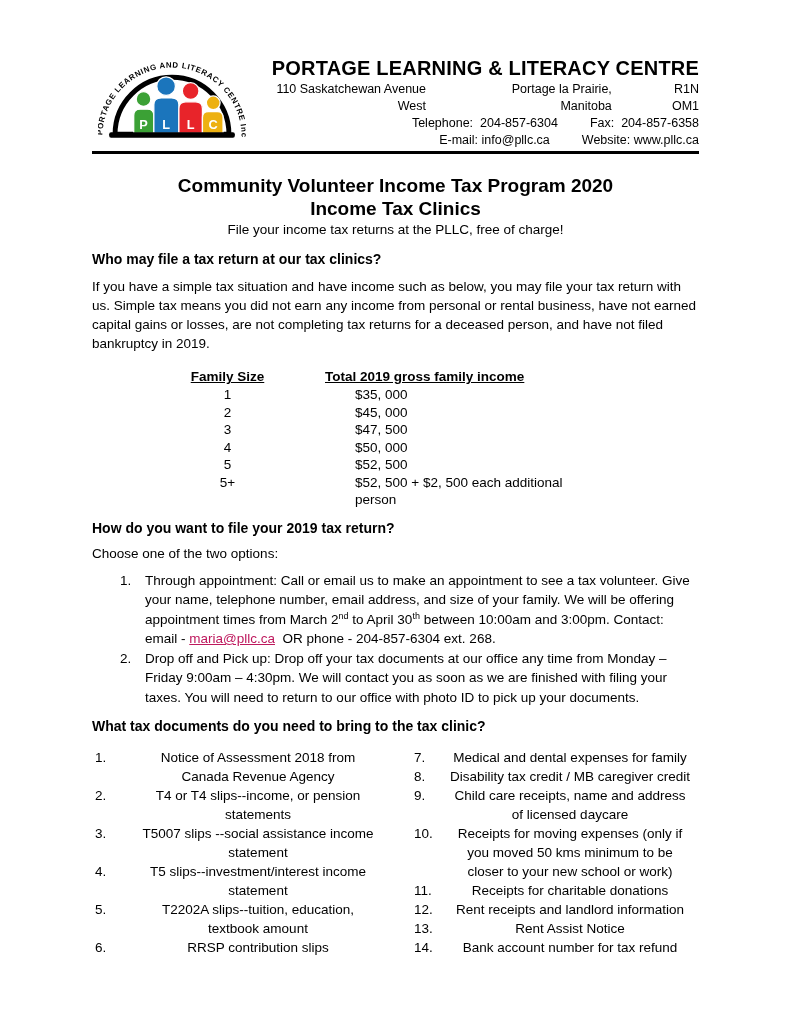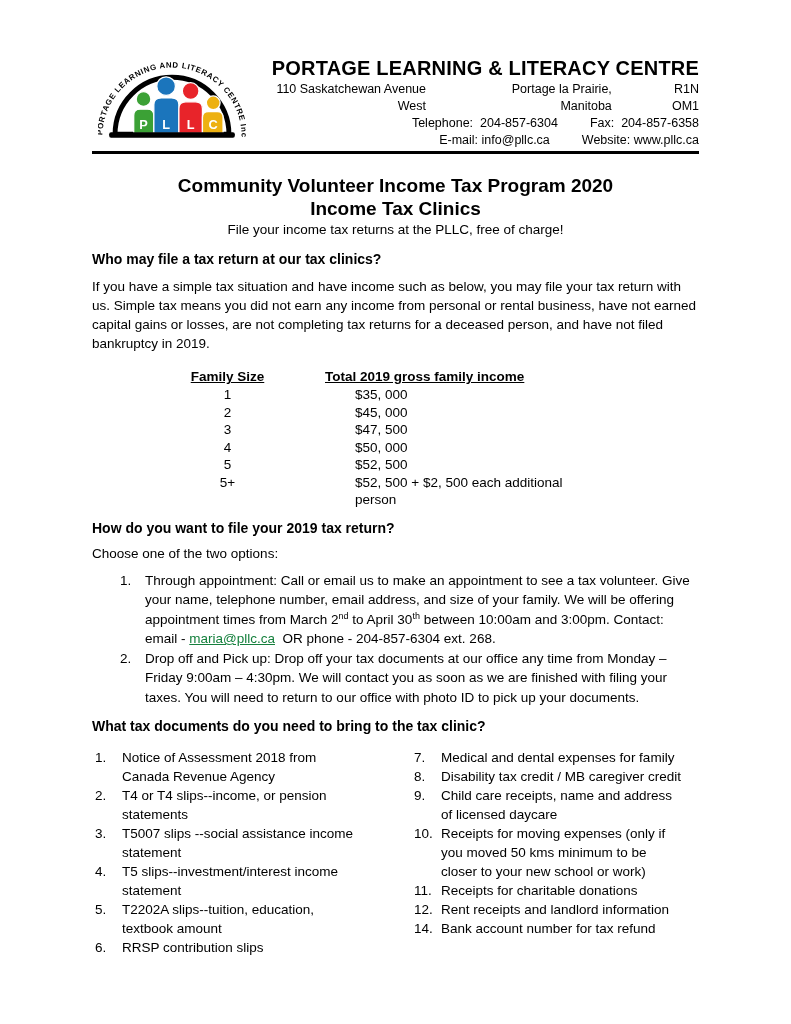--- a/index.html
+++ b/index.html
@@ -33,28 +33,28 @@
   .it-head .c2 { text-align:left; }
   .u { font-weight:bold; text-decoration:underline; }
   .it-row.vals .c2 { padding-left:30px; }
   
   .sec-how { margin-top:10px; }
   .intro { margin-top:7px; line-height:19px; }
   .options { margin-top:8px; }
   .opt { display:grid; grid-template-columns:25px 552px; margin-left:28px; line-height:19.5px; }
   .opt-text span { white-space:pre-wrap; }
   sup { font-size:9px; vertical-align:super; line-height:0; }
-  .link { color:#15803d; text-decoration:underline; cursor:pointer; }
+  .link { color:#be185d; text-decoration:underline; cursor:pointer; }
   
   .sec-docs { margin-top:10px; }
   .doc-cols { display:flex; margin-top:13px; line-height:19px; }
   .doc-col-left { flex:0 0 302px; padding-left:3px; }
   .doc-col-right { flex:1; padding-left:20px; }
   .doc-item { display:grid; grid-template-columns:27px 1fr; }
-  .doc-item .txt { white-space:pre-wrap; }
+  .doc-item .txt { white-space:pre-wrap;text-align:center; }
 </style>
 </head>
 <body>
 
 <div class="page">
 
   <header class="letterhead">
     <svg class="logo" viewBox="0 0 150 110" width="148" height="108" aria-hidden="true">
       <path id="arcTextPath" d="M 4,99 A 71,71 0 0 1 146,99" fill="none"></path>
       <text font-size="8" font-weight="bold" letter-spacing="0.7" fill="#000">
@@ -217,20 +217,24 @@
         </div>
         <div class="doc-item">
           <span>11.</span>
           <span class="txt">Receipts for charitable donations</span>
         </div>
         <div class="doc-item">
           <span>12.</span>
           <span class="txt">Rent receipts and landlord information</span>
         </div>
         <div class="doc-item">
+          <span>13.</span>
+          <span class="txt">Rent Assist Notice</span>
+        </div>
+        <div class="doc-item">
           <span>14.</span>
           <span class="txt">Bank account number for tax refund</span>
         </div>
       </div>
     </div>
 
   </main>
 </div>
 
 </body></html>

